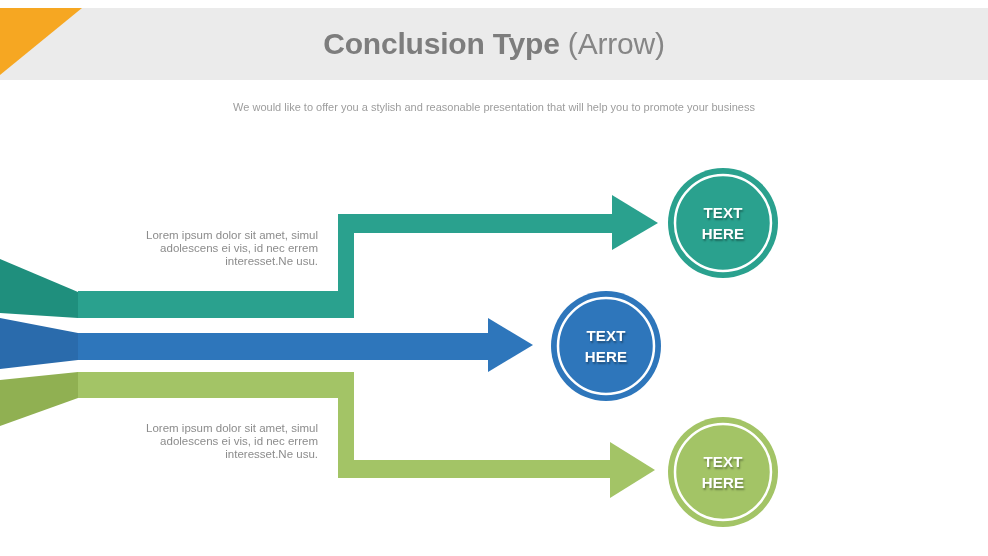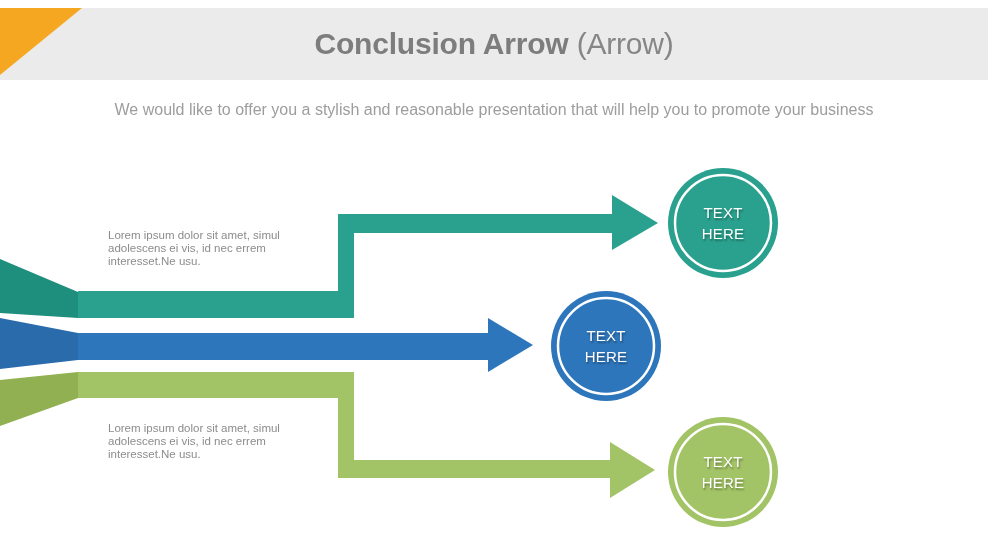--- a/index.html
+++ b/index.html
@@ -16,50 +16,50 @@
   .title { margin:0; font-size:30px; font-weight:700; color:#7D7D7D; letter-spacing:-0.2px; }
   .title .t-light { font-weight:400; color:#868686;text-align:right; }
 
   .corner-triangle {
     position:absolute; top:8px; left:0; width:82px; height:67px;
     background:#F6A722; clip-path:polygon(0 0, 100% 0, 0 100%); z-index:5;
   }
 
   .subtitle {
     position:absolute; top:101px; left:0; width:988px; text-align:center;
-    font-size:16px; color:#9D9D9D;
+    font-size:11px; color:#9D9D9D;
   }
 
   .diagram { position:absolute; top:0; left:0; width:988px; height:556px; z-index:1; }
   .ring { fill:none; stroke:#FFFFFF; stroke-width:2.5px; }
 
   .desc {
-    position:absolute; left:108px; width:210px; text-align:left;
+    position:absolute; left:108px; width:210px; text-align:right;
     font-size:11.5px; line-height:13px; color:#8C8C8C; z-index:2;
   }
   .desc-top { top:229px; }
   .desc-bottom { top:422px; }
 
   .circle-label {
     position:absolute; width:110px; height:110px; z-index:4;
     display:flex; flex-direction:column; align-items:center; justify-content:center;
-    color:#ffffff; font-weight:400; font-size:15px; line-height:21px;
+    color:#ffffff; font-weight:700; font-size:15px; line-height:21px;
     letter-spacing:0.2px; text-shadow:1px 1.5px 2px rgba(0,0,0,0.35);
   }
   .label-top { left:668px; top:168px; }
   .label-middle { left:551px; top:291px; }
   .label-bottom { left:668px; top:417px; }
 </style>
 </head>
 <body>
 
 <div class="slide">
 
   <div class="header">
-    <h1 class="title"><span class="t-bold">Conclusion Arrow</span> <span class="t-light">(Arrow)</span></h1>
+    <h1 class="title"><span class="t-bold">Conclusion Type</span> <span class="t-light">(Arrow)</span></h1>
   </div>
 
   <div class="corner-triangle"></div>
 
   <div class="subtitle">We would like to offer you a stylish and reasonable presentation that will help you to promote your business</div>
 
   <svg class="diagram" viewBox="0 0 988 556" xmlns="http://www.w3.org/2000/svg">
 
     <g>
       <polygon points="0,259 78,292 78,318 0,313" fill="#1F8F7D"></polygon>

